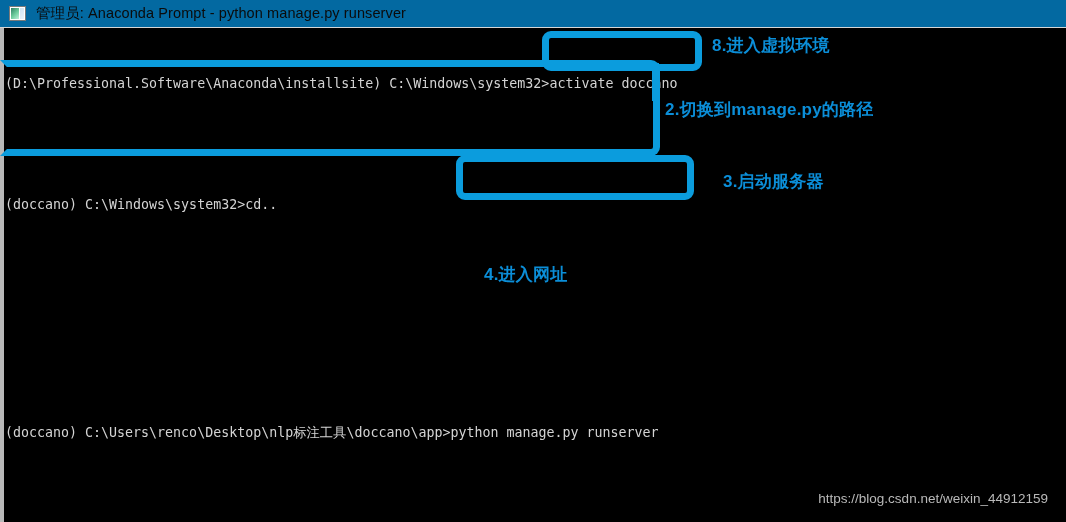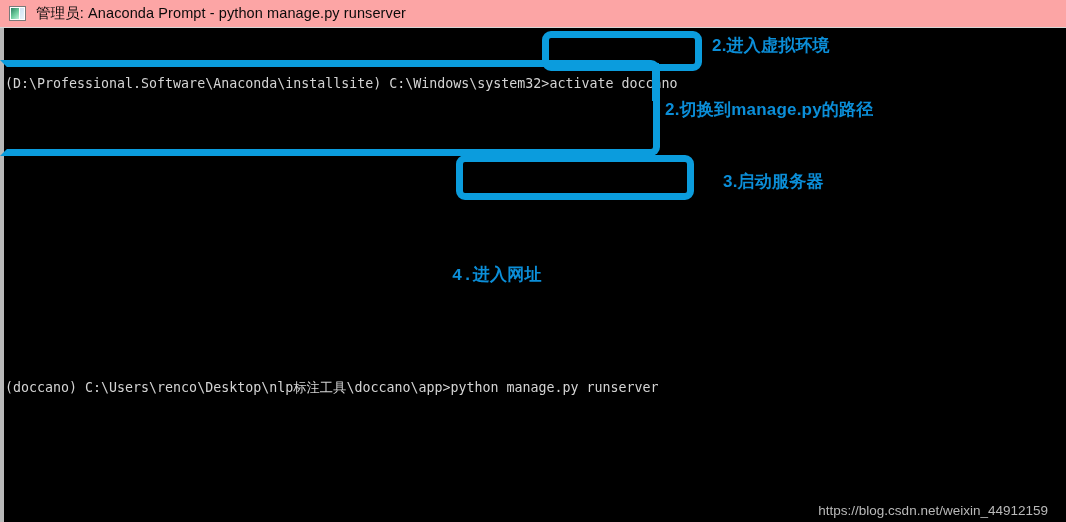--- a/index.html
+++ b/index.html
@@ -15,21 +15,21 @@
     background: #000000;
     font-family: "Liberation Sans", sans-serif;
   }
 
   
   .titlebar {
     position: absolute;
     left: 0; top: 0;
     width: 1066px;
     height: 28px;
-    background: #fca5a5;
+    background: #0369a1;
     border-bottom: 1px solid #d6d6d6;
     display: flex;
     align-items: center;
     box-sizing: border-box;
     padding-left: 9px;
   }
   .win-icon {
     width: 17px; height: 15px;
     flex: 0 0 auto;
     border: 1px solid #7a7a7a;
@@ -108,21 +108,21 @@
     font-size: 17px;
     font-family: "Liberation Sans", sans-serif;
     white-space: nowrap;
     letter-spacing: 0.2px;
   }
 
   
   .watermark {
     position: absolute;
     right: 18px;
-    bottom: 4px;
+    bottom: 16px;
     color: #b9b9b9;
     font-size: 13.5px;
     font-family: "Liberation Sans", sans-serif;
     white-space: nowrap;
   }
 </style>
 </head>
 <body>
 
 <div id="app">
@@ -133,20 +133,21 @@
   </div>
 
   <div class="console">
 
     <div class="term">
 
       <div class="ln"><span>(D:\Professional.Software\Anaconda\installsite) C:\Windows\system32&gt;</span><span>activate doccano</span></div>
 
       <div class="blank"></div>
 
+      <div class="ln">(doccano) C:\Windows\system32&gt;cd..</div>
       <div class="blank"></div>
 
       <div class="blank"></div>
 
       <div class="blank"></div>
 
       <div class="ln"><span>(doccano) C:\Users\renco\Desktop\nlp标注工具\doccano\app&gt;</span><span>python manage.py runserver</span></div>
 
       
       
@@ -163,23 +164,23 @@
     <div class="hl" style="left:538px; top:3px; width:160px; height:40px;"></div>
 
     <div class="stem" style="left:648px; top:35px; width:7px; height:38px;"></div>
 
     <div class="hl" style="left:-4px; top:32px; width:660px; height:96px; border-left-color:transparent; border-top-left-radius:0; border-bottom-left-radius:0;"></div>
 
     <div class="hl" style="left:452px; top:127px; width:238px; height:45px;"></div>
 
   </div>
 
-  <div class="step-label" style="left:712px; top:34px;">2.进入虚拟环境</div>
+  <div class="step-label" style="left:712px; top:34px;">8.进入虚拟环境</div>
 
   <div class="step-label" style="left:665px; top:98px;">2.切换到manage.py的路径</div>
 
   <div class="step-label" style="left:723px; top:170px;text-align:center;">3.启动服务器</div>
 
-  <div class="step-label" style="left:452px; top:263px;font-family:Liberation Mono, monospace;">4.进入网址</div>
+  <div class="step-label" style="left:484px; top:263px;">4.进入网址</div>
 
   <div class="watermark">https://blog.csdn.net/weixin_44912159</div>
 
 </div>
 
 </body></html>

